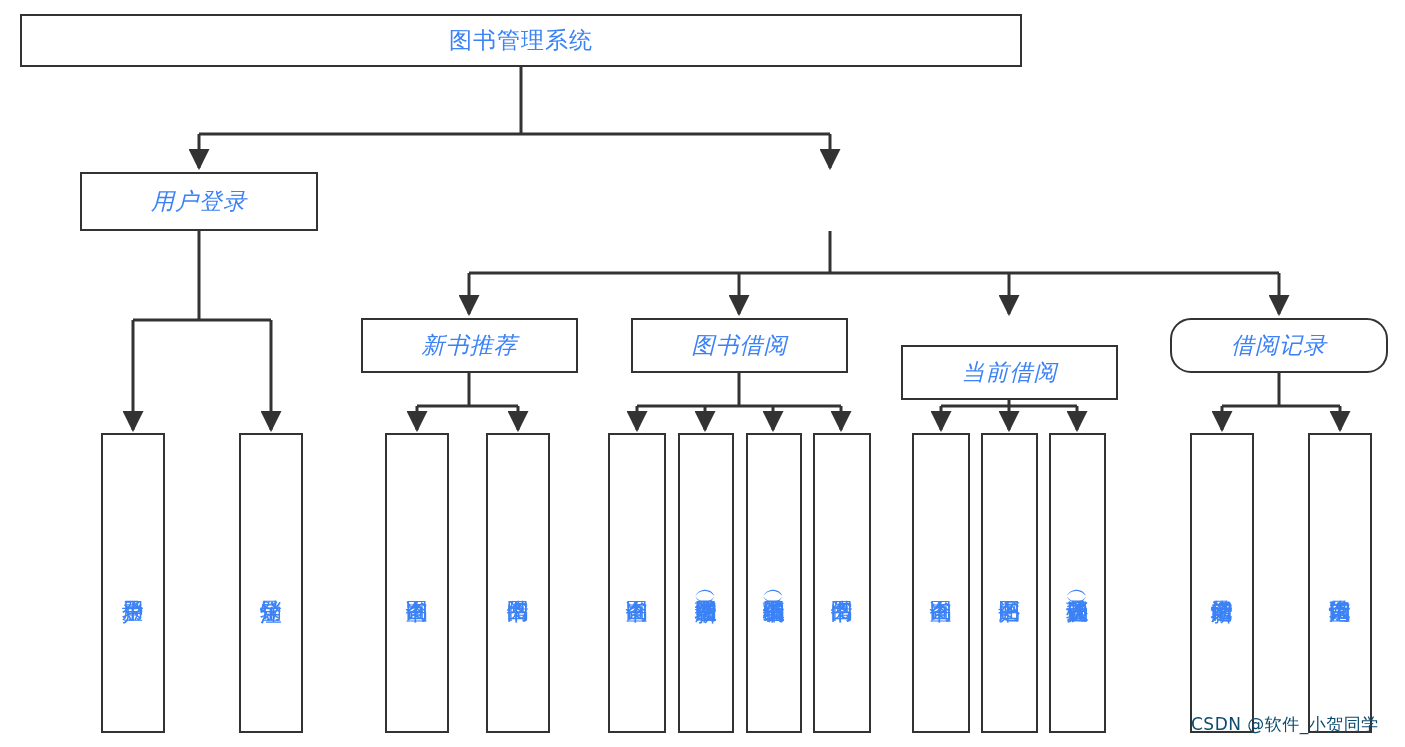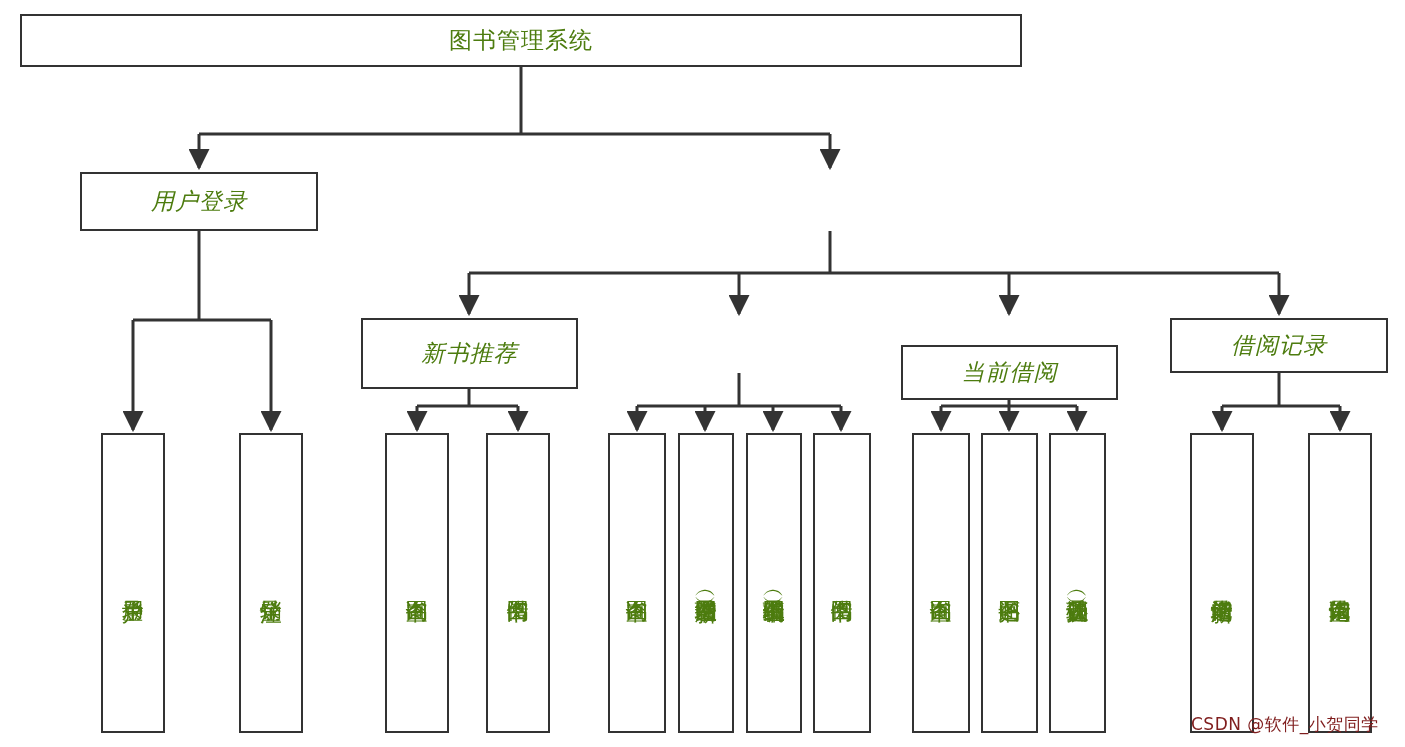--- a/index.html
+++ b/index.html
@@ -26,21 +26,21 @@
     height: 747px;
   }
   .node {
     position: absolute;
     box-sizing: border-box;
     background: #ffffff;
     border: 2px solid #333333;
     display: flex;
     align-items: center;
     justify-content: center;
-    color: #4d7c0f;
+    color: #3b82f6;
     z-index: 2;
   }
   .node.h {
     font-size: 23px;
     line-height: 1.2;
     letter-spacing: 1px;
     font-style: italic;
   }
   .node.root {
     font-size: 23px;
@@ -54,21 +54,21 @@
     writing-mode: vertical-rl;
     text-orientation: upright;
     line-height: 1.16;
     white-space: nowrap;
     text-align: center;
     display: block;
   }
   .watermark {
     position: absolute;
     font-size: 17px;
-    color: #7f1d1d;
+    color: #0c4a6e;
     white-space: nowrap;
     z-index: 5;
     letter-spacing: 0.5px;
   }
 </style>
 </head>
 <body>
 
 <div id="diagram-root">
 
@@ -119,23 +119,24 @@
       <path d="M 1222 406 L 1340 406"></path>
       <path d="M 1222 406 L 1222 430" marker-end="url(#arrow)"></path>
       <path d="M 1340 406 L 1340 430" marker-end="url(#arrow)"></path>
     </g>
   </svg>
 
   <div class="node root" style="left:20px; top:14px; width:1002px; height:53px;">图书管理系统</div>
 
   <div class="node h" style="left:80px; top:172px; width:238px; height:59px;">用户登录</div>
 
-  <div class="node h" style="left:361px; top:318px; width:217px; height:71px;">新书推荐</div>
+  <div class="node h" style="left:361px; top:318px; width:217px; height:55px;">新书推荐</div>
+  <div class="node h" style="left:631px; top:318px; width:217px; height:55px;">图书借阅</div>
   <div class="node h" style="left:901px; top:318px; width:217px; height:55px;margin-top:27px;">当前借阅</div>
-  <div class="node h" style="left:1170px; top:318px; width:218px; height:55px;">借阅记录</div>
+  <div class="node h" style="left:1170px; top:318px; width:218px; height:55px;border-radius:21px;">借阅记录</div>
 
   <div class="node v" style="left:101px; top:433px; width:64px; height:300px;">
     <span class="vtext">用户登录</span>
   </div>
   <div class="node v" style="left:239px; top:433px; width:64px; height:300px;">
     <span class="vtext">注销登录</span>
   </div>
 
   <div class="node v" style="left:385px; top:433px; width:64px; height:300px;">
     <span class="vtext">查询图书</span>

